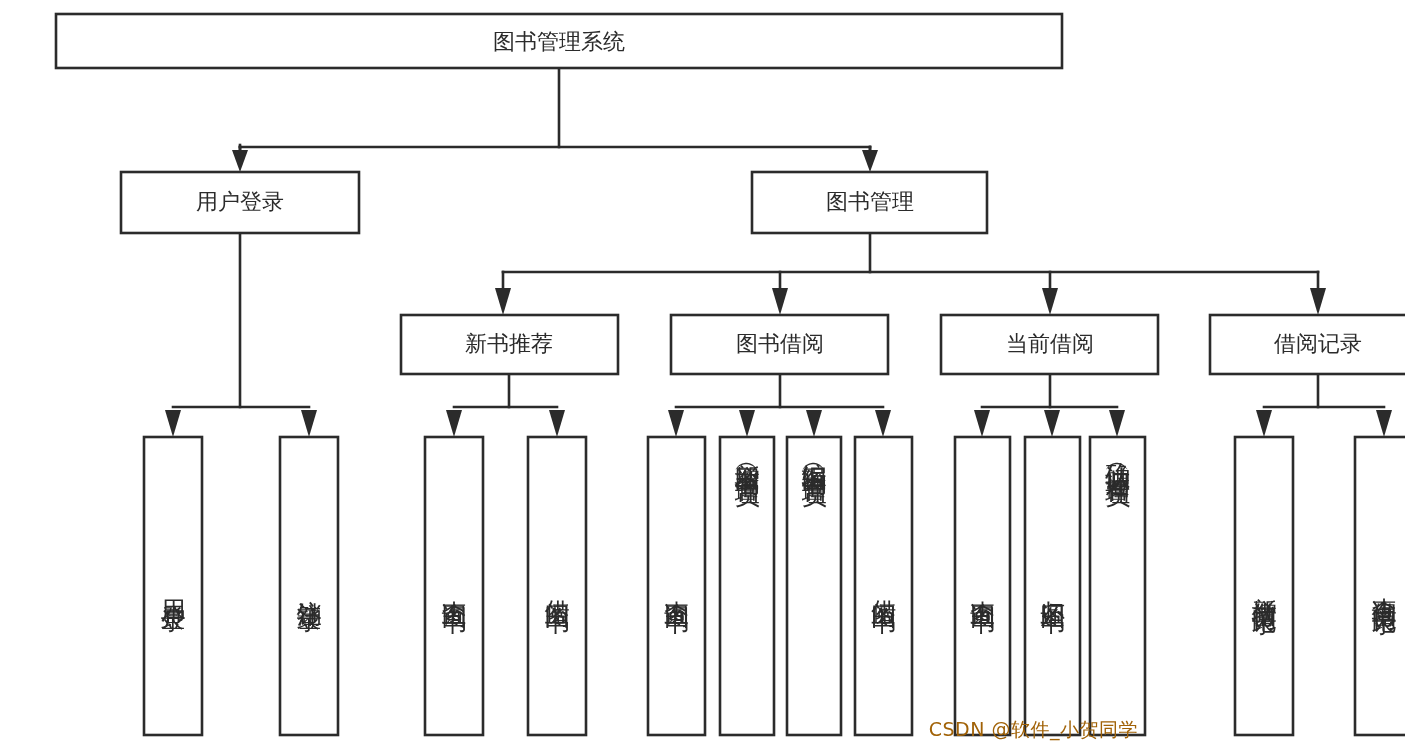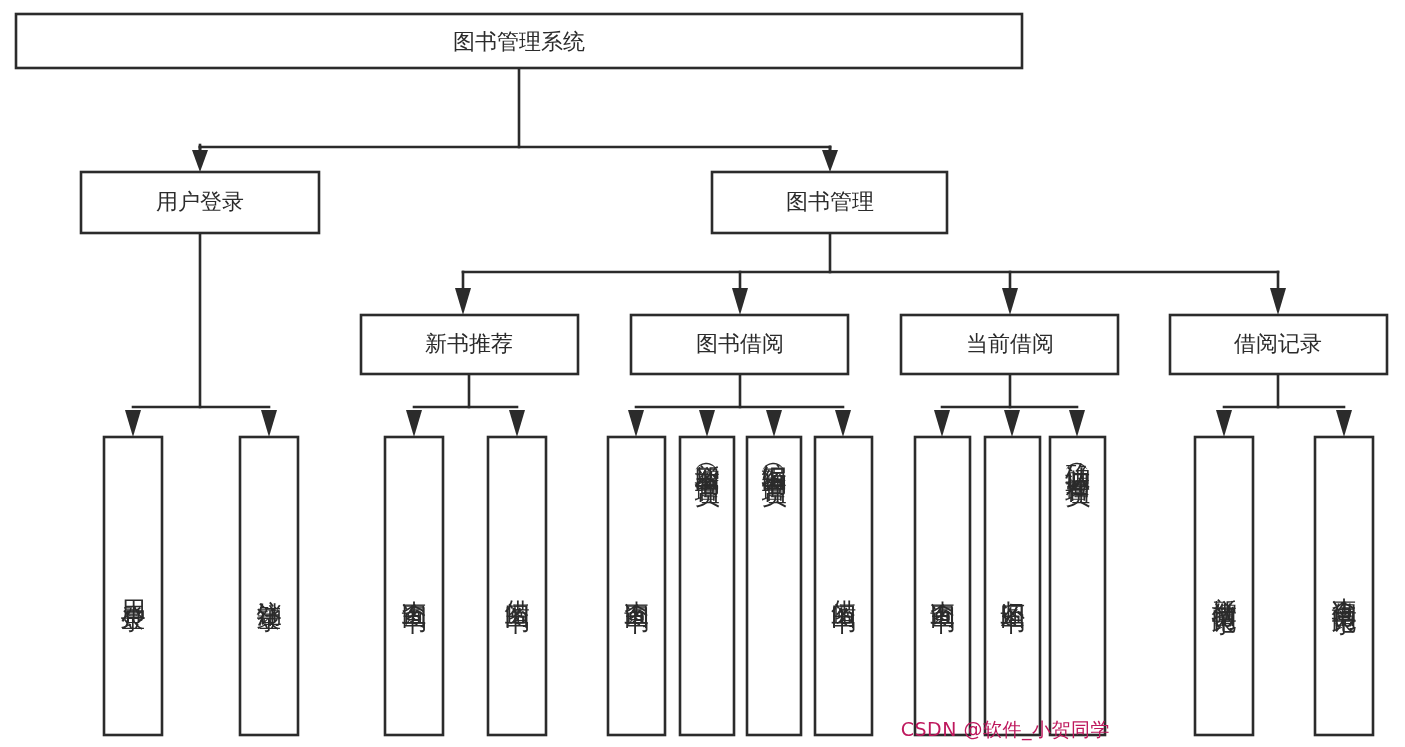--- a/index.html
+++ b/index.html
@@ -11,20 +11,21 @@
     width: 1405px;
     height: 747px;
     font-family: "DejaVu Sans", "Liberation Sans", sans-serif;
     overflow: hidden;
   }
   #diagram-root {
     position: relative;
     width: 1118px;
     height: 747px;
     background: #ffffff;
+    margin-left: 40px;
   }
   svg#flow {
     position: absolute;
     left: 0;
     top: 0;
     width: 1405px;
     height: 747px;
   }
   .node-box {
     fill: #ffffff;
@@ -60,25 +61,25 @@
     text-orientation: upright;
     font-family: "DejaVu Sans", "Liberation Sans", sans-serif;
     font-size: 25px;
     line-height: 1.18;
     color: #2b2b2b;
     letter-spacing: 3px;
     white-space: nowrap;
   }
   .watermark {
     position: absolute;
-    right: 8px;
+    right: 20px;
     bottom: 4px;
     font-family: "DejaVu Sans", "Liberation Sans", sans-serif;
     font-size: 19px;
-    color: #be185d;
+    color: #a16207;
     letter-spacing: 0.5px;
     white-space: nowrap;
   }
 </style>
 </head>
 <body>
 
 <div id="diagram-root">
 
   <svg id="flow" viewBox="0 0 1405 747">

